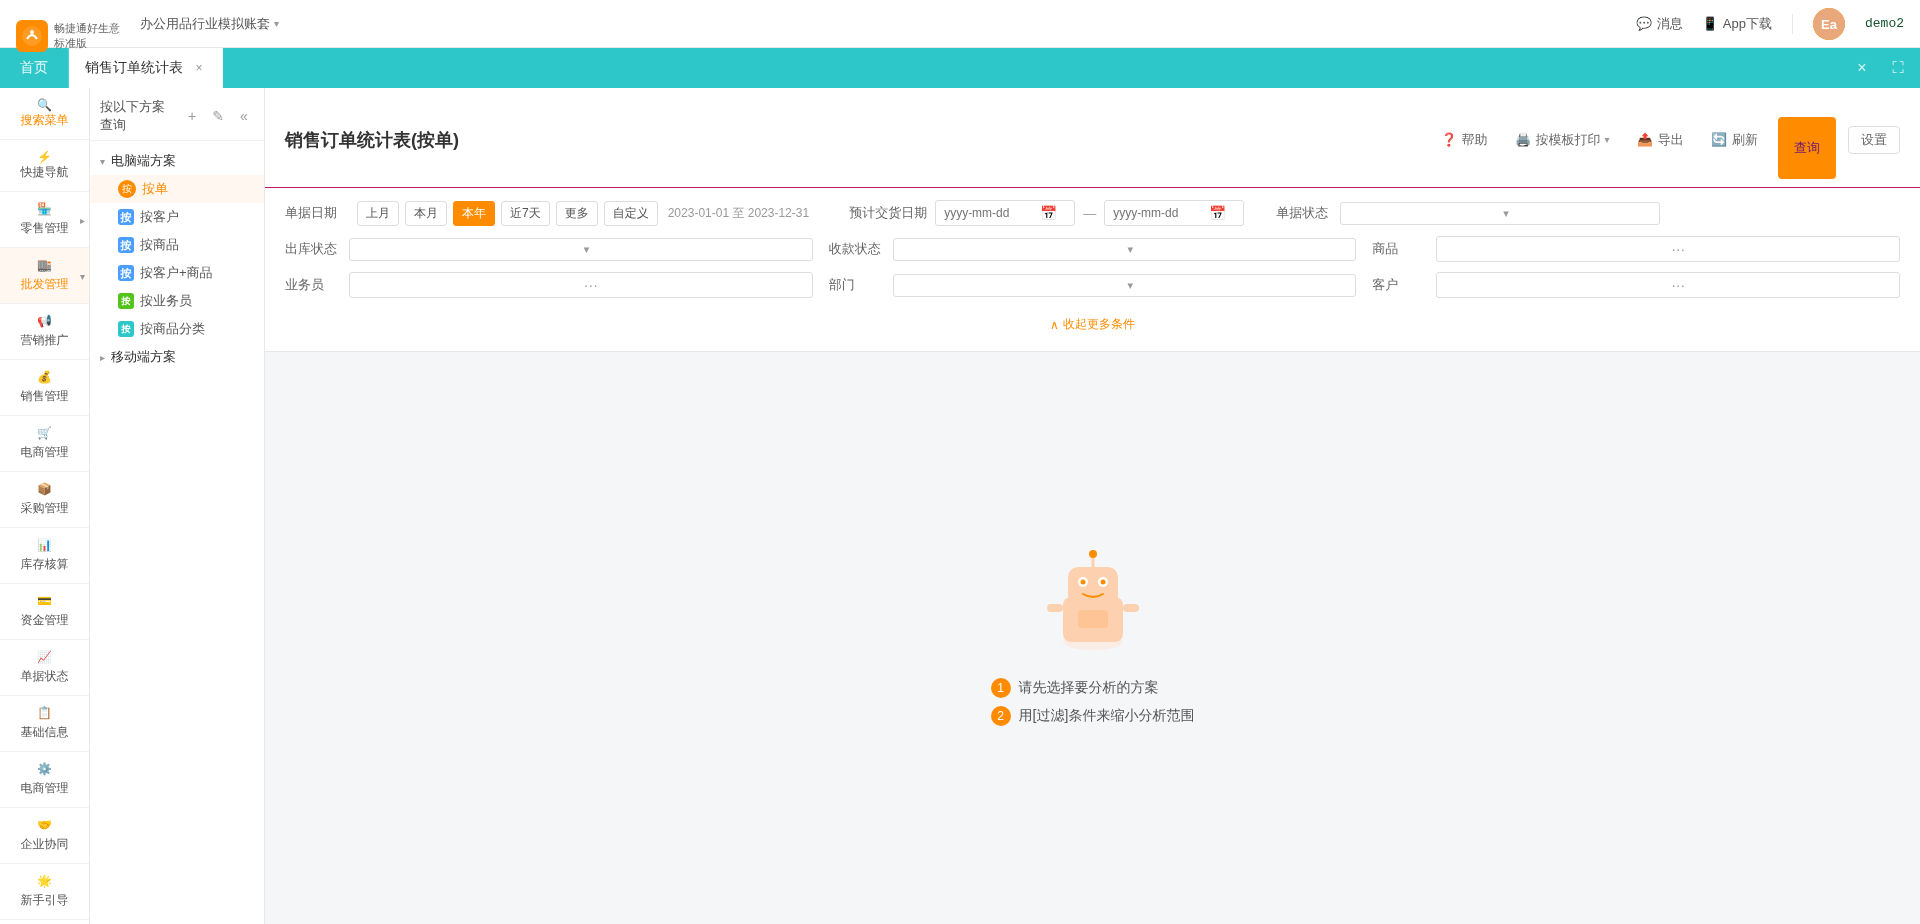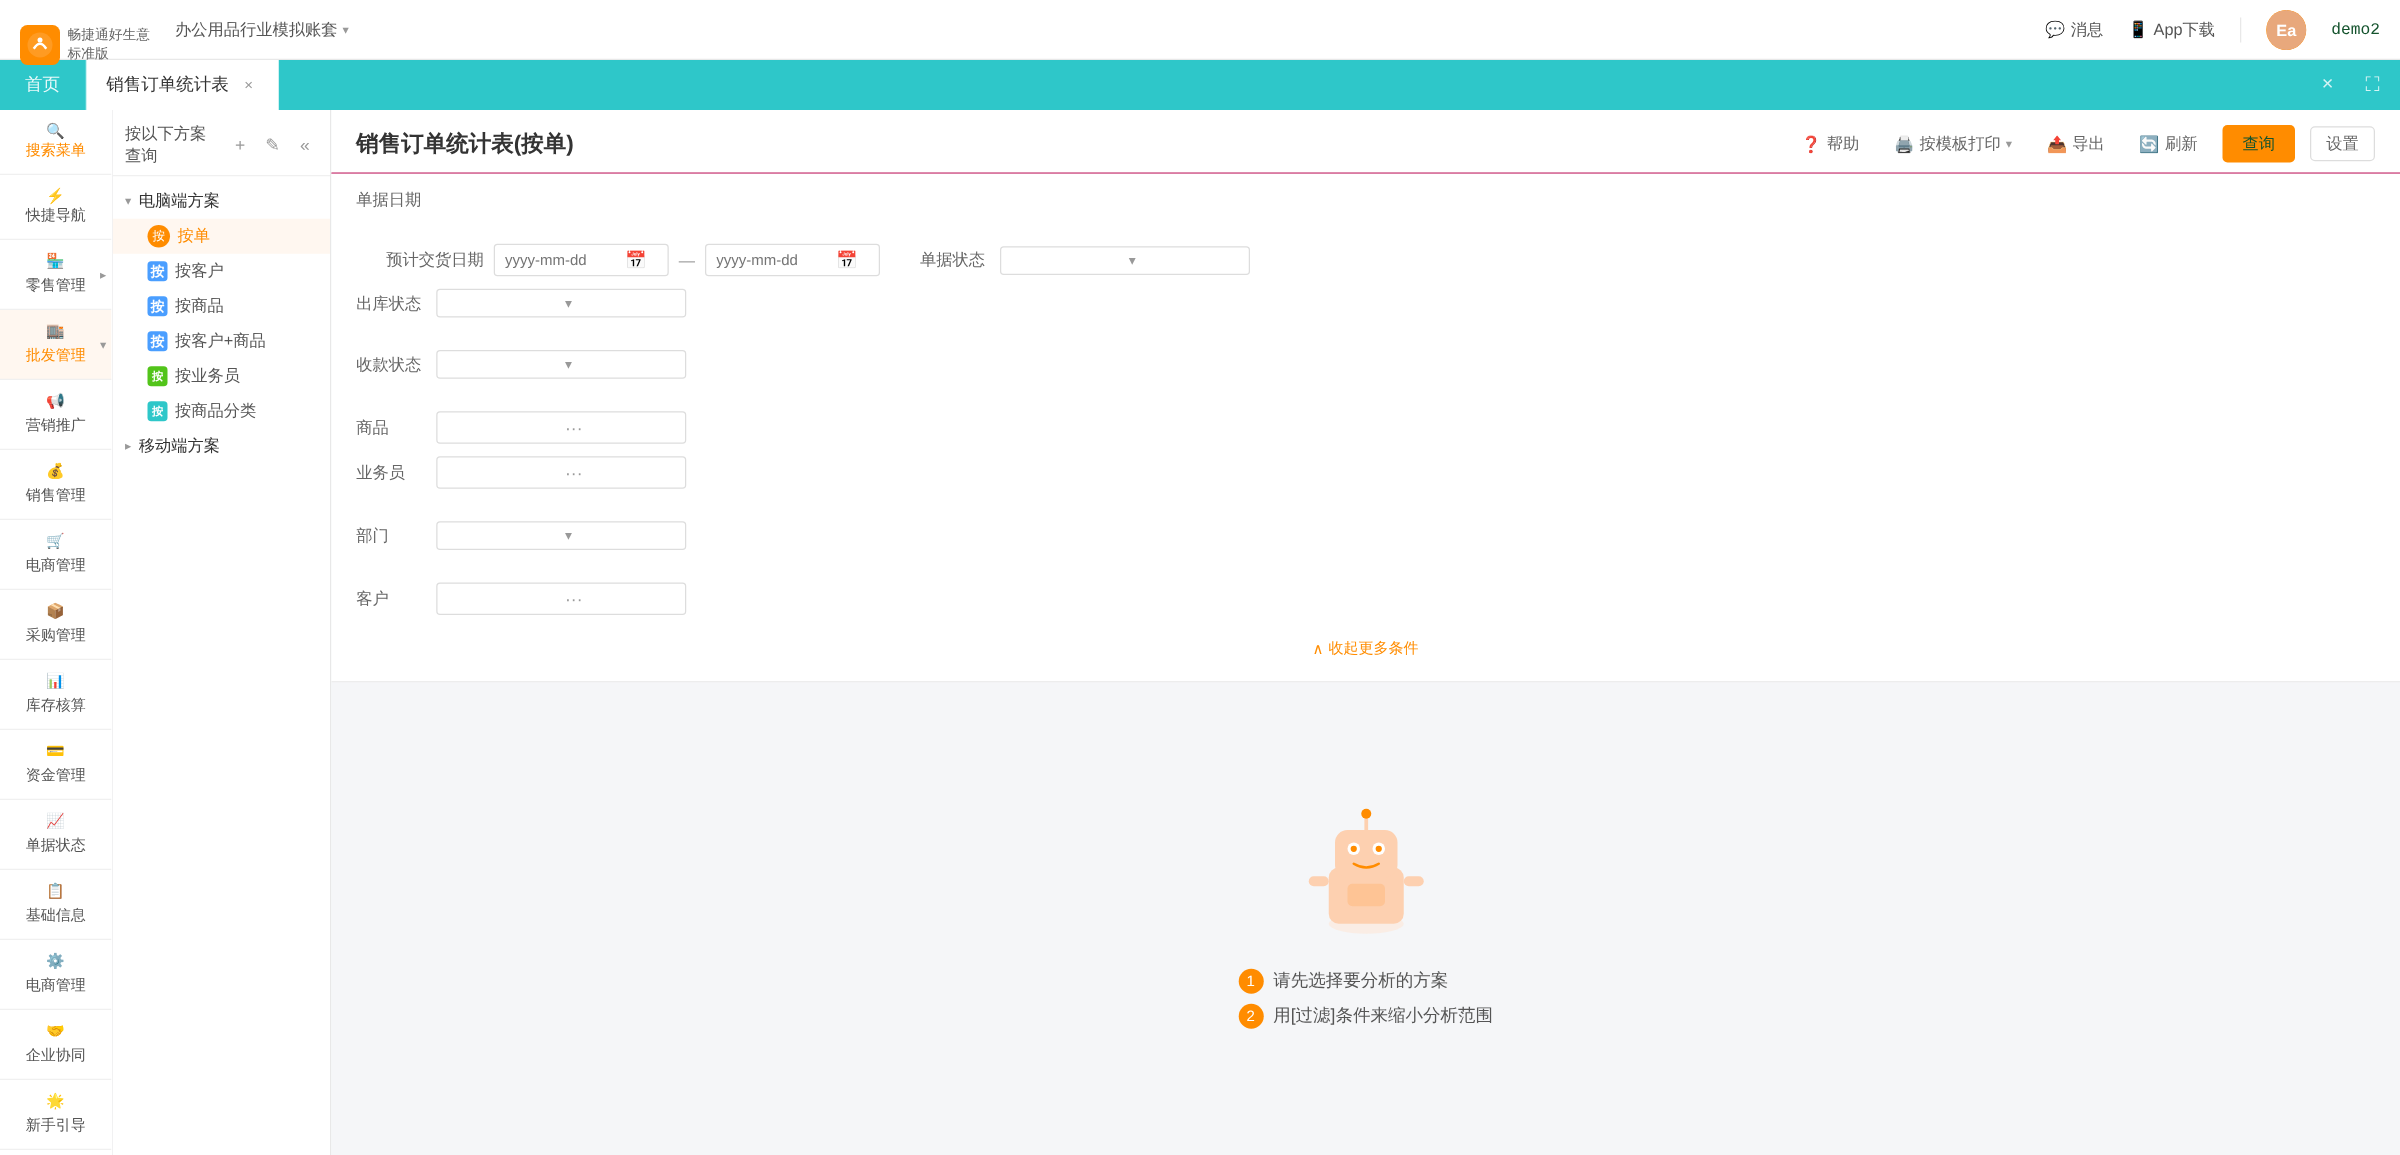--- a/index.html
+++ b/index.html
@@ -315,41 +315,41 @@
       align-items: center;
       gap: 4px;
       color: #666;
       font-size: 13px;
       cursor: pointer;
       padding: 4px 8px;
       border-radius: 4px;
     }
     .page-action-btn.primary {
       background: #ff8c00;
-      color: #14532d;
-      padding: 6px 16px;
+      color: #701a75;
+      padding: 22px 16px;
       border-radius: 4px;
+      margin-top: 17px;
     }
     .page-action-btn.secondary {
       border: 1px solid #ddd;
       padding: 4px 12px;
     }
 
     
     .filter-area {
       background: #fff;
       padding: 12px 20px;
       border-bottom: 1px solid #e8e8e8;
     }
     .filter-row {
       display: flex;
-      align-items: flex-start;
-      gap: 26px;
+      align-items: center;
+      gap: 16px;
       margin-bottom: 10px;
-      flex-direction: column;
     }
     .filter-row:last-child { margin-bottom: 0; }
     .filter-label {
       font-size: 13px;
       color: #666;
       white-space: nowrap;
       min-width: 56px;
     }
     .filter-date-btns {
       display: flex;
@@ -685,20 +685,29 @@
           <div class="page-action-btn secondary">
             <span>设置</span>
           </div>
         </div>
       </div>
 
       <div class="filter-area">
 
         <div class="filter-row">
           <div class="filter-label">单据日期</div>
+          <div class="filter-date-btns">
+            <button class="date-btn">上月</button>
+            <button class="date-btn">本月</button>
+            <button class="date-btn active">本年</button>
+            <button class="date-btn">近7天</button>
+            <button class="date-btn">更多</button>
+            <button class="date-btn">自定义</button>
+            <span class="date-range-text">2023-01-01 至 2023-12-31</span>
+          </div>
 
           <div style="margin-left:24px;display:flex;align-items:center;gap:8px;flex:1">
             <div class="filter-label">预计交货日期</div>
             <div class="date-input-box">
               <input type="text" placeholder="yyyy-mm-dd" style="">
               <span style="color:#ff8c00;font-size:14px">📅</span>
             </div>
             <span class="date-sep">—</span>
             <div class="date-input-box">
               <input type="text" placeholder="yyyy-mm-dd" style="">

